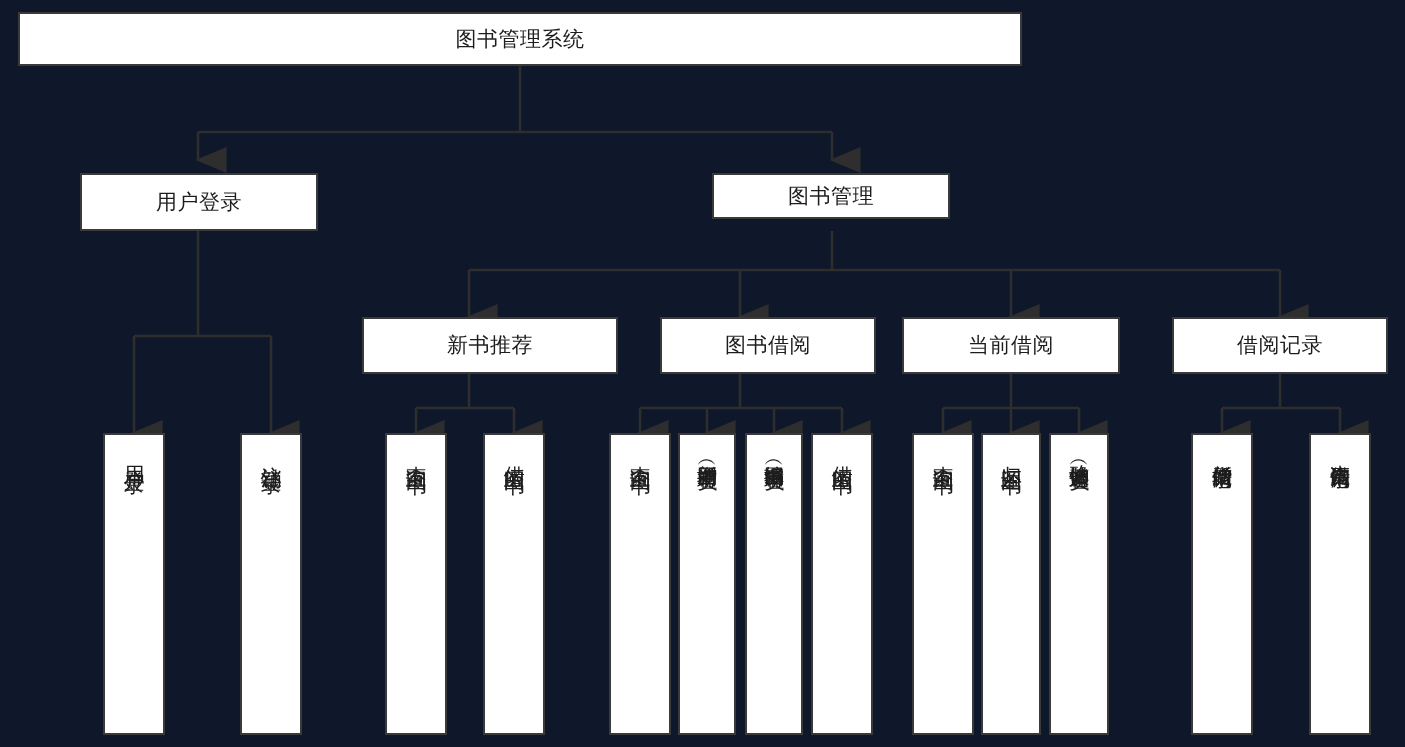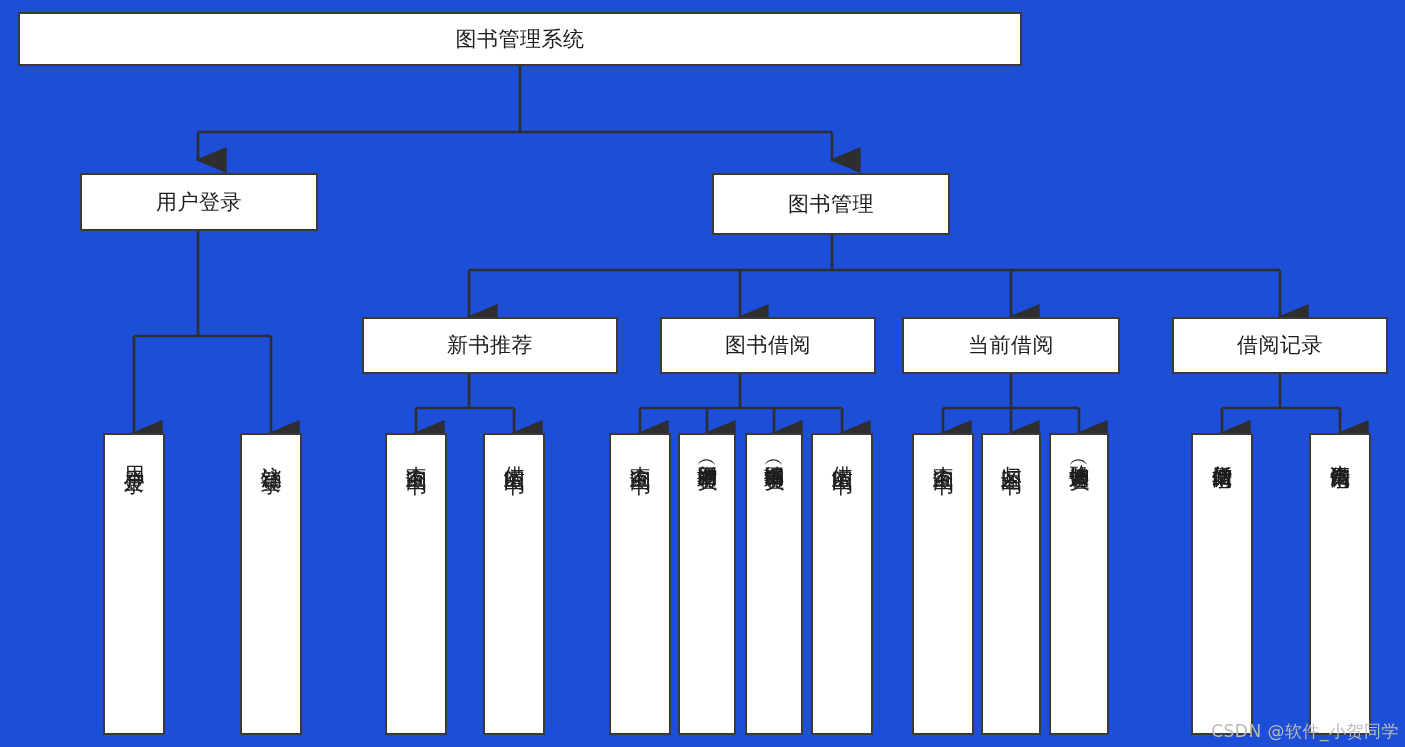--- a/index.html
+++ b/index.html
@@ -8,21 +8,21 @@
     padding: 0;
     background: #ffffff;
   }
   body {
     font-family: "DejaVu Sans", "Liberation Sans", sans-serif;
   }
   #canvas {
     position: relative;
     width: 1405px;
     height: 747px;
-    background: #1d4ed8;
+    background: #0f172a;
     overflow: hidden;
   }
   svg.wires {
     position: absolute;
     left: 0;
     top: 0;
     width: 1405px;
     height: 747px;
     pointer-events: none;
   }
@@ -126,21 +126,21 @@
     </g>
   </svg>
 
   <div class="node h" style="left:18px; top:12px; width:1004px; height:54px;">
     <span class="lbl">图书管理系统</span>
   </div>
 
   <div class="node h" style="left:80px; top:173px; width:238px; height:58px;">
     <span class="lbl">用户登录</span>
   </div>
-  <div class="node h" style="left:712px; top:173px; width:238px; height:62px;">
+  <div class="node h" style="left:712px; top:173px; width:238px; height:46px;">
     <span class="lbl">图书管理</span>
   </div>
 
   <div class="node h" style="left:362px; top:317px; width:256px; height:57px;">
     <span class="lbl">新书推荐</span>
   </div>
   <div class="node h" style="left:632px; top:317px; width:216px; height:57px;margin-left:28px;">
     <span class="lbl">图书借阅</span>
   </div>
   <div class="node h" style="left:1172px; top:317px; width:216px; height:57px;">
@@ -187,15 +187,14 @@
     <span class="lbl">确认归还（管理员）</span>
   </div>
 
   <div class="node v small" style="left:1191px; top:433px; width:62px; height:302px;">
     <span class="lbl">新增借阅记录</span>
   </div>
   <div class="node v small" style="left:1309px; top:433px; width:62px; height:302px;">
     <span class="lbl">查询借阅记录</span>
   </div>
 
-  <div class="watermark">CSDN @软件_小贺同学</div>
 
 </div>
 
 </body></html>

